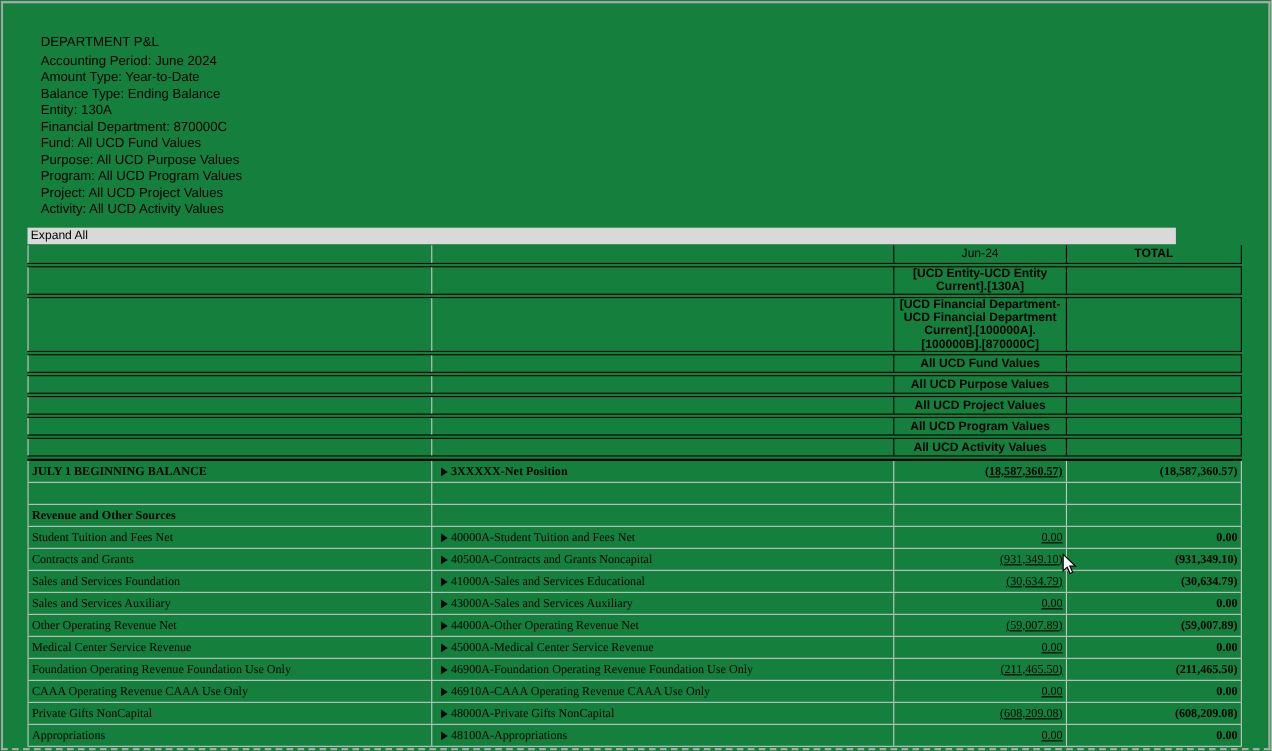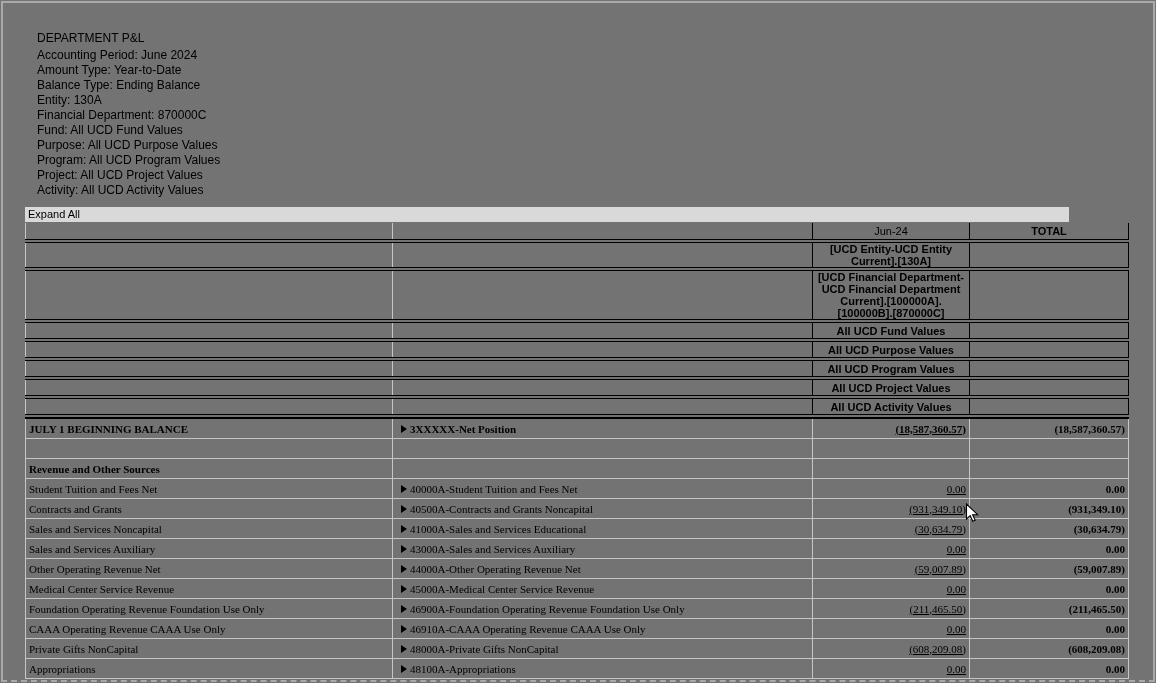--- a/index.html
+++ b/index.html
@@ -1,18 +1,18 @@
 <!DOCTYPE html>
 <html><head>
 <meta charset="utf-8">
 <style>
   * { margin:0; padding:0; box-sizing:border-box; }
   html,body { background:#fff; }
   body { font-family:"Liberation Sans","DejaVu Sans",sans-serif; color:#000; }
-  .screen { position:relative; width:1156px; height:683px; background:#737373; overflow:hidden; }
+  .screen { position:relative; width:1156px; height:683px; background:#15803d; overflow:hidden; }
   .frame { position:absolute; inset:1px; border:2px solid #a9a9a9; border-bottom-style:dashed; pointer-events:none; z-index:50; }
 
   
   .report-header { position:absolute; left:37px; top:31px; font-size:12px; line-height:15px; }
   .report-title { margin-bottom:2px; }
 
   
   .expand-bar { position:absolute; left:25px; top:207px; width:1044px; height:15px;
     background:#d9d9d9; font-size:11px; line-height:15px; padding-left:3px; cursor:default; }
 
@@ -99,27 +99,27 @@
         </div>
         <div class="srow with-top h1">
           <div class="cell c1"></div>
           <div class="cell c2"></div>
           <div class="cell c3">All UCD Purpose Values</div>
           <div class="cell c4"></div>
         </div>
         <div class="srow with-top h1">
           <div class="cell c1"></div>
           <div class="cell c2"></div>
+          <div class="cell c3">All UCD Project Values</div>
+          <div class="cell c4"></div>
+        </div>
+        <div class="srow with-top h1">
+          <div class="cell c1"></div>
+          <div class="cell c2"></div>
           <div class="cell c3">All UCD Program Values</div>
-          <div class="cell c4"></div>
-        </div>
-        <div class="srow with-top h1">
-          <div class="cell c1"></div>
-          <div class="cell c2"></div>
-          <div class="cell c3">All UCD Project Values</div>
           <div class="cell c4"></div>
         </div>
         <div class="srow with-top h1">
           <div class="cell c1"></div>
           <div class="cell c2"></div>
           <div class="cell c3">All UCD Activity Values</div>
           <div class="cell c4"></div>
         </div>
       </div>
     <div class="body" id="body-rows">
@@ -162,21 +162,21 @@
           <div class="cell c2">
             <span class="tri"></span>
             <span>40500A-Contracts and Grants Noncapital</span>
           </div>
           <div class="cell c3">
             <span class="val-link">(931,349.10)</span>
           </div>
           <div class="cell c4">(931,349.10)</div>
         </div>
         <div class="brow">
-          <div class="cell c1">Sales and Services Noncapital</div>
+          <div class="cell c1">Sales and Services Foundation</div>
           <div class="cell c2">
             <span class="tri"></span>
             <span>41000A-Sales and Services Educational</span>
           </div>
           <div class="cell c3">
             <span class="val-link">(30,634.79)</span>
           </div>
           <div class="cell c4">(30,634.79)</div>
         </div>
         <div class="brow">

